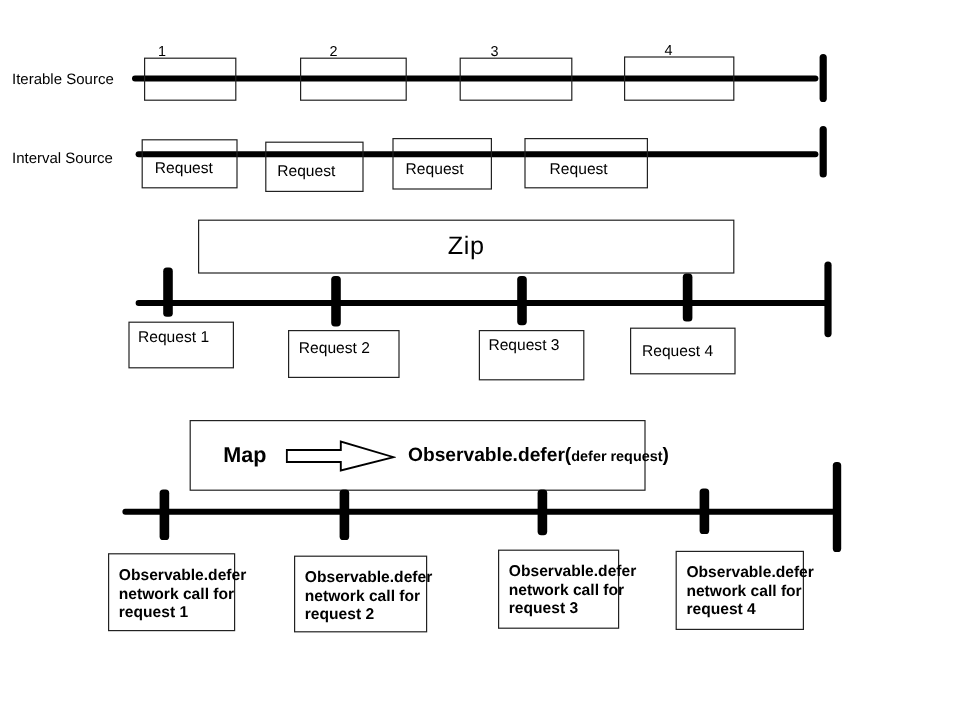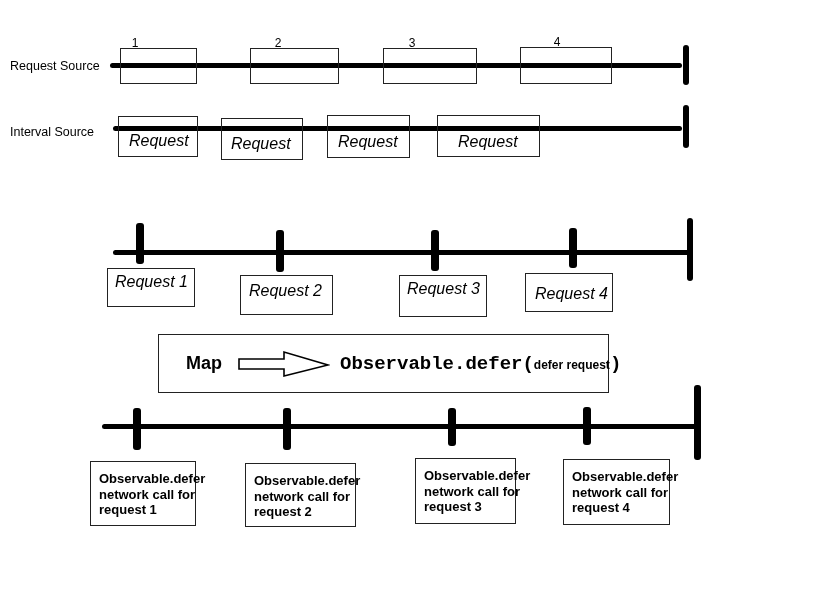--- a/index.html
+++ b/index.html
@@ -5,37 +5,37 @@
   html,body { margin:0; padding:0; background:#ffffff; }
   .canvas {
     position:relative; width:816px; height:591px; background:#ffffff;
     font-family:"Liberation Sans", sans-serif; color:#000; overflow:hidden;
   }
   .hline { position:absolute; background:#000; border-radius:3px; }
   .vbar  { position:absolute; background:#000; border-radius:3px; }
   .box   { position:absolute; border:1px solid #222; background:transparent; box-sizing:border-box; }
   .row-label { position:absolute; font-size:12.5px; white-space:nowrap; }
   .evt-num { position:absolute; width:24px; text-align:center; font-size:12px; line-height:14px; }
-  .req-cell { font-size:16px;font-style:italic; }
+  .req-cell { font-size:13px; }
   .zip-box { display:flex; align-items:center; justify-content:center; font-size:21px; letter-spacing:0.5px; }
   .map-box { display:flex; align-items:center; padding-left:15px; }
   .map-label { font-size:18px; font-weight:bold; margin-right:16px; }
   .map-arrow { margin-right:10px; flex:none; }
   .map-result { white-space:nowrap; }
-  .map-result .big   { font-size:19px; font-weight:bold;font-family:Liberation Mono, monospace; }
+  .map-result .big   { font-size:16px; font-weight:bold; }
   .map-result .small { font-size:12px; font-weight:bold; }
   .defer-box { font-size:13px; font-weight:bold; line-height:15.5px; padding:9px 2px 0 8px; }
   .defer-box div { white-space:nowrap; }
 </style>
 </head>
 <body>
 
 <div class="canvas">
 
-  <div class="row-label" style="left:10px; top:59px;">Request Source</div>
+  <div class="row-label" style="left:10px; top:59px;">Iterable Source</div>
   <div class="hline" style="left:110px; top:63px; width:572px; height:5px;"></div>
   <div class="vbar" style="left:683px; top:45px; width:6px; height:40px;"></div>
 
   <div class="box" style="left:120px; top:48px; width:77px; height:36px;"></div>
   <div class="box" style="left:250px; top:48px; width:89px; height:36px;"></div>
   <div class="box" style="left:383px; top:48px; width:94px; height:36px;"></div>
   <div class="box" style="left:520px; top:47px; width:92px; height:37px;"></div>
 
   <div class="evt-num" style="left:123px; top:36px;">1</div>
   <div class="evt-num" style="left:266px; top:36px;">2</div>
@@ -44,35 +44,38 @@
 
   <div class="row-label" style="left:10px; top:125px;">Interval Source</div>
   <div class="hline" style="left:113px; top:126px; width:569px; height:5px;"></div>
   <div class="vbar" style="left:683px; top:105px; width:6px; height:43px;"></div>
 
   <div class="box req-cell" style="left:118px; top:116px; width:80px; height:41px; padding:15px 0 0 10px;">Request</div>
   <div class="box req-cell" style="left:221px; top:118px; width:82px; height:42px; padding:16px 0 0 9px;">Request</div>
   <div class="box req-cell" style="left:327px; top:115px; width:83px; height:43px; padding:17px 0 0 10px;">Request</div>
   <div class="box req-cell" style="left:437px; top:115px; width:103px; height:42px; padding:17px 0 0 20px;">Request</div>
 
+  <div class="box zip-box" style="left:165px; top:183px; width:447px; height:45px;">
+    <span>Zip</span>
+  </div>
 
   <div class="hline" style="left:113px; top:250px; width:577px; height:5px;"></div>
   <div class="vbar" style="left:687px; top:218px; width:6px; height:63px;"></div>
 
   <div class="vbar" style="left:136px; top:223px; width:8px; height:41px;"></div>
   <div class="vbar" style="left:276px; top:230px; width:8px; height:42px;"></div>
   <div class="vbar" style="left:431px; top:230px; width:8px; height:41px;"></div>
   <div class="vbar" style="left:569px; top:228px; width:8px; height:40px;"></div>
 
   <div class="box req-cell" style="left:107px; top:268px; width:88px; height:39px; padding:4px 0 0 7px;">Request 1</div>
   <div class="box req-cell" style="left:240px; top:275px; width:93px; height:40px; padding:6px 0 0 8px;">Request 2</div>
   <div class="box req-cell" style="left:399px; top:275px; width:88px; height:42px; padding:4px 0 0 7px;">Request 3</div>
   <div class="box req-cell" style="left:525px; top:273px; width:88px; height:39px; padding:11px 0 0 9px;">Request 4</div>
 
-  <div class="box map-box" style="left:158px; top:334px; width:451px; height:59px;padding-left:27px;">
+  <div class="box map-box" style="left:158px; top:350px; width:380px; height:59px;padding-left:27px;">
     <span class="map-label">Map</span>
     <svg class="map-arrow" width="92" height="28" viewBox="0 0 92 28">
       <polygon points="1,9 46,9 46,2 90,15 46,26 46,19 1,19" fill="#ffffff" stroke="#000000" stroke-width="1.6" stroke-linejoin="miter"></polygon>
     </svg>
     <div class="map-result">
       <span class="big">Observable.defer(</span><span class="small">defer request</span><span class="big">)</span>
     </div>
   </div>
 
   <div class="hline" style="left:102px; top:424px; width:598px; height:5px;"></div>

